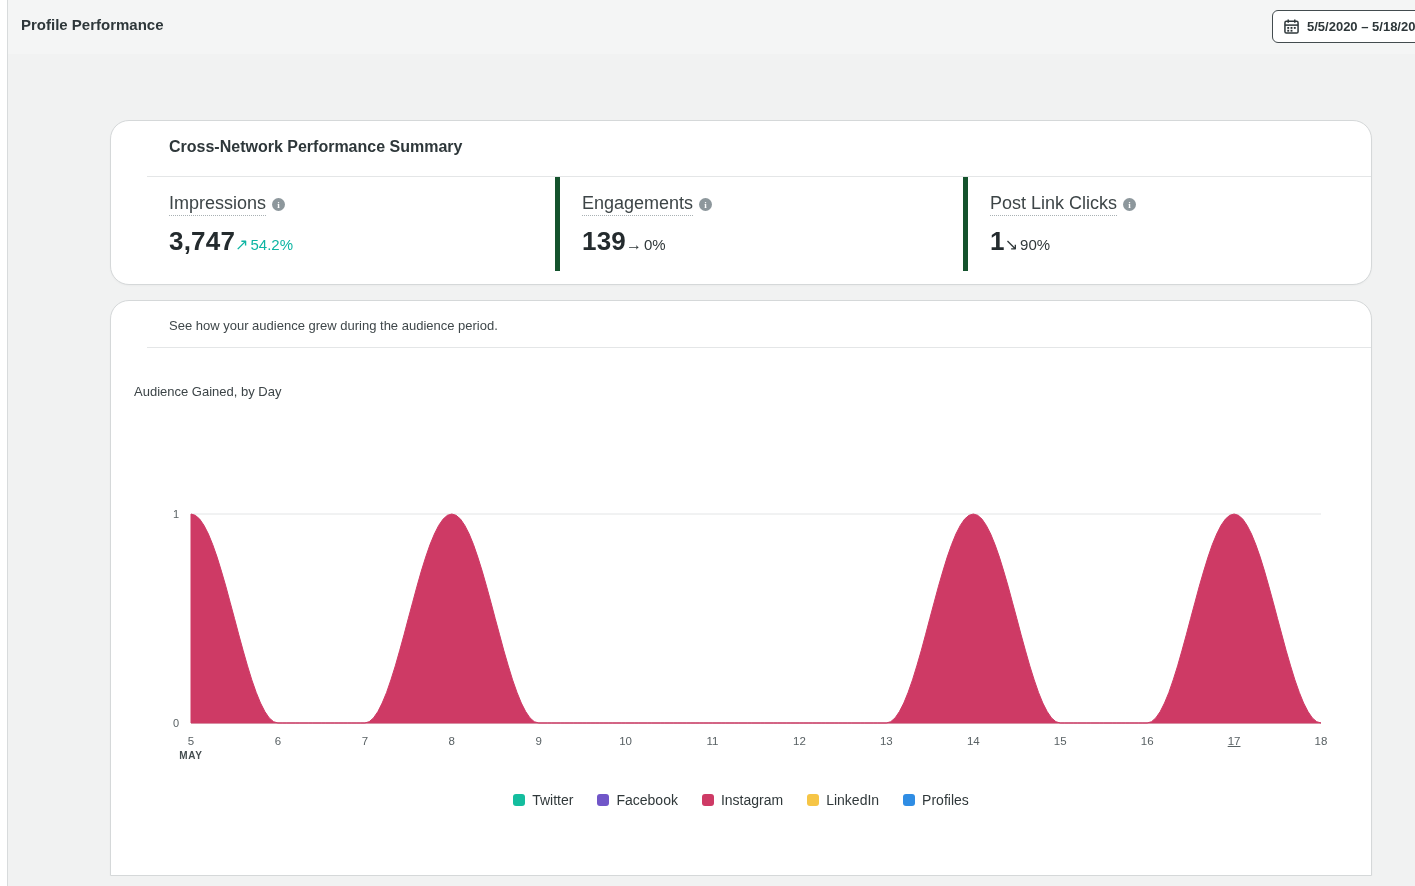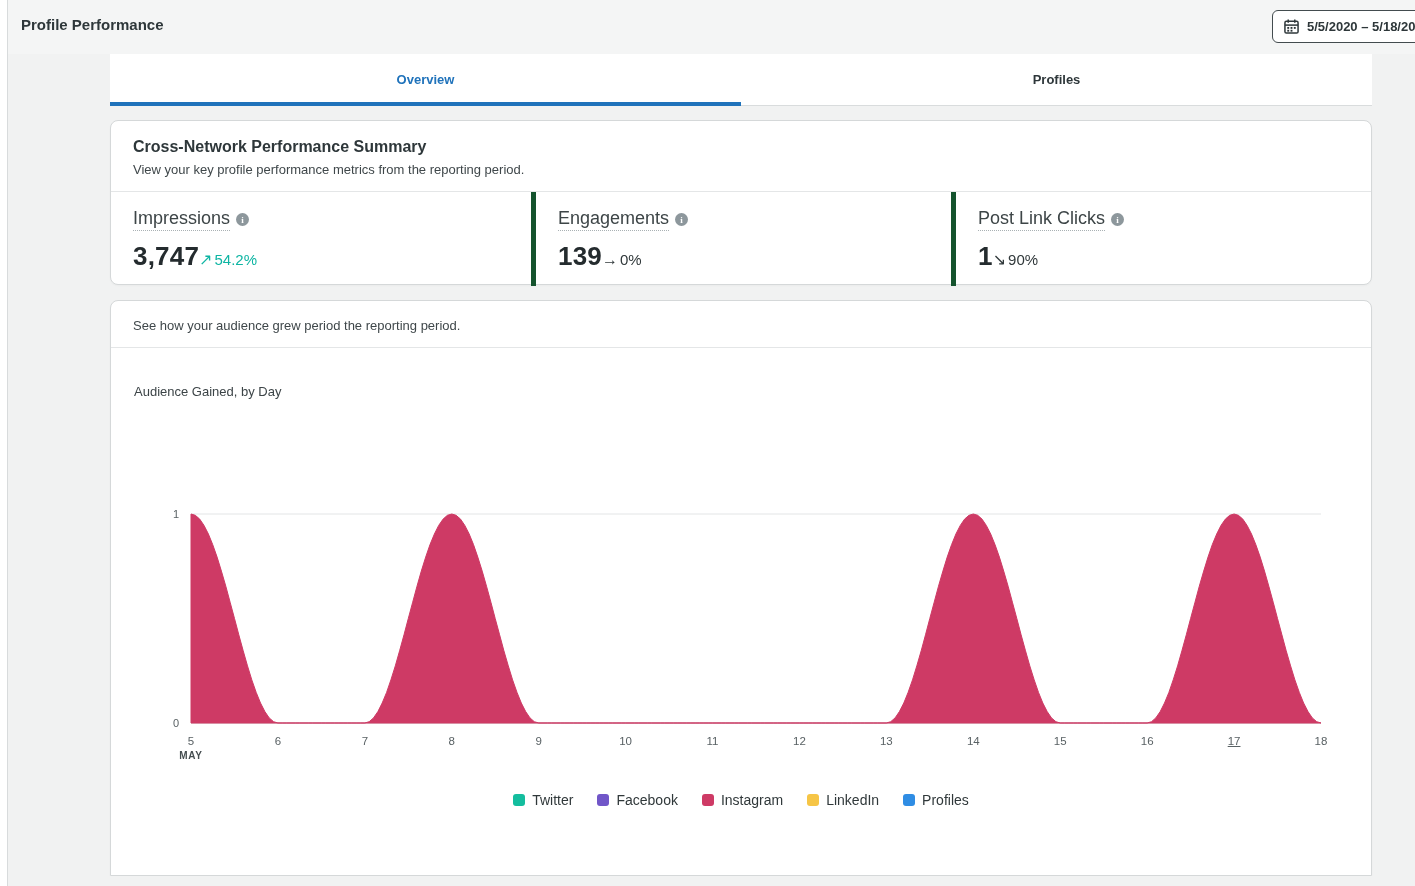--- a/index.html
+++ b/index.html
@@ -27,21 +27,21 @@
   
   .tabstrip { position:absolute; left:102px; top:0px; width:1262px; height:52px;
     background:#ffffff; border-bottom:1px solid #d9dcdd; display:flex; }
   .tab { flex:1 1 50%; display:flex; align-items:center; justify-content:center;
     font-size:13px; font-weight:700; color:#2e373a; cursor:pointer; position:relative; }
   .tab.active { color:#2073bb; }
   .tab.active::after { content:""; position:absolute; left:0; right:0; bottom:-1px; height:4px; background:#2073bb; }
 
   
   .card { position:absolute; left:102px; width:1262px; background:#ffffff;
-    border:1px solid #d5d8d9; border-radius:8px; box-shadow:0 1px 2px rgba(0,0,0,0.03); }
+    border:1px solid #d5d8d9; border-radius:19px; box-shadow:0 1px 2px rgba(0,0,0,0.03);padding-left:36px; }
   .card-head { padding:17px 22px 14px 22px; border-bottom:1px solid #e4e6e7; }
   .card-title { font-size:16px; font-weight:700; color:#2e373a; margin-bottom:6px; }
   .card-sub { font-size:13px; color:#3f474a; }
 
   #summary-card { top:66px; height:165px; }
   .metrics-row { display:flex; height:94px; }
   .metric-col { flex:1 1 33.33%; padding:16px 0 0 22px; }
   .metric-col + .metric-col { border-left:5px solid #14532d; }
   .metric-label-row { display:flex; align-items:center; gap:6px; margin-bottom:10px; }
   .metric-label { font-size:18px; color:#3d4547; border-bottom:1px dotted #a9b1b4; padding-bottom:1px; cursor:help; }
@@ -87,29 +87,24 @@
         <rect x="10.5" y="8.5" width="2" height="2" fill="#2e373a"></rect>
         <rect x="3.5" y="11.5" width="2" height="2" fill="#2e373a"></rect>
         <rect x="7" y="11.5" width="2" height="2" fill="#2e373a"></rect>
       </svg>
       <span>5/5/2020 – 5/18/2020</span>
     </div>
   </div>
 
   <div class="main">
 
-    <div class="tabstrip">
-      <div class="tab active">Overview</div>
-      <div class="tab">Profiles</div>
-    </div>
 
     <div class="card" id="summary-card">
       <div class="card-head">
         <div class="card-title">Cross-Network Performance Summary</div>
-        <div class="card-sub">View your key profile performance metrics from the reporting period.</div>
       </div>
       <div class="metrics-row">
         <div class="metric-col">
           <div class="metric-label-row">
             <span class="metric-label">Impressions</span>
             <span class="info-icon">i</span>
           </div>
           <div class="metric-value-row">
             <span class="metric-value">3,747</span>
             <span class="metric-trend" style="color: rgb(14, 181, 163);">
@@ -142,21 +137,21 @@
                 <span class="arrow">↘</span>
                 <span>90%</span>
               </span>
           </div>
         </div>
       </div>
     </div>
 
     <div class="card" id="growth-card">
       <div class="card-head">
-        <div class="card-sub">See how your audience grew period the reporting period.</div>
+        <div class="card-sub">See how your audience grew during the audience period.</div>
       </div>
       <div class="chart-zone">
         <div class="chart-subtitle">Audience Gained, by Day</div>
         <svg class="chart-svg" id="chart-svg" viewBox="0 0 1260 509">
             <line x1="80" y1="147" x2="1210" y2="147" stroke="#e3e5e6" stroke-width="1"></line>
             <line x1="80" y1="356" x2="1210" y2="356" stroke="#d9dcdd" stroke-width="1.5"></line>
             <path d="M 80 356 L 80 147.0 L 84.3 148.3 L 88.7 152.1 L 93.0 158.4 L 97.4 167.0 L 101.7 177.6 L 106.1 190.1 L 110.4 204.1 L 114.8 219.2 L 119.1 235.2 L 123.5 251.5 L 127.8 267.8 L 132.2 283.8 L 136.5 298.9 L 140.8 312.9 L 145.2 325.4 L 149.5 336.0 L 153.9 344.6 L 158.2 350.9 L 162.6 354.7 L 166.9 356.0 L 171.3 356.0 L 175.6 356.0 L 180.0 356.0 L 184.3 356.0 L 188.7 356.0 L 193.0 356.0 L 197.3 356.0 L 201.7 356.0 L 206.0 356.0 L 210.4 356.0 L 214.7 356.0 L 219.1 356.0 L 223.4 356.0 L 227.8 356.0 L 232.1 356.0 L 236.5 356.0 L 240.8 356.0 L 245.2 356.0 L 249.5 356.0 L 253.8 356.0 L 258.2 354.7 L 262.5 350.9 L 266.9 344.6 L 271.2 336.0 L 275.6 325.4 L 279.9 312.9 L 284.3 298.9 L 288.6 283.8 L 293.0 267.8 L 297.3 251.5 L 301.7 235.2 L 306.0 219.2 L 310.3 204.1 L 314.7 190.1 L 319.0 177.6 L 323.4 167.0 L 327.7 158.4 L 332.1 152.1 L 336.4 148.3 L 340.8 147.0 L 345.1 148.3 L 349.5 152.1 L 353.8 158.4 L 358.2 167.0 L 362.5 177.6 L 366.8 190.1 L 371.2 204.1 L 375.5 219.2 L 379.9 235.2 L 384.2 251.5 L 388.6 267.8 L 392.9 283.8 L 397.3 298.9 L 401.6 312.9 L 406.0 325.4 L 410.3 336.0 L 414.7 344.6 L 419.0 350.9 L 423.3 354.7 L 427.7 356.0 L 432.0 356.0 L 436.4 356.0 L 440.7 356.0 L 445.1 356.0 L 449.4 356.0 L 453.8 356.0 L 458.1 356.0 L 462.5 356.0 L 466.8 356.0 L 471.2 356.0 L 475.5 356.0 L 479.8 356.0 L 484.2 356.0 L 488.5 356.0 L 492.9 356.0 L 497.2 356.0 L 501.6 356.0 L 505.9 356.0 L 510.3 356.0 L 514.6 356.0 L 519.0 356.0 L 523.3 356.0 L 527.7 356.0 L 532.0 356.0 L 536.3 356.0 L 540.7 356.0 L 545.0 356.0 L 549.4 356.0 L 553.7 356.0 L 558.1 356.0 L 562.4 356.0 L 566.8 356.0 L 571.1 356.0 L 575.5 356.0 L 579.8 356.0 L 584.2 356.0 L 588.5 356.0 L 592.8 356.0 L 597.2 356.0 L 601.5 356.0 L 605.9 356.0 L 610.2 356.0 L 614.6 356.0 L 618.9 356.0 L 623.3 356.0 L 627.6 356.0 L 632.0 356.0 L 636.3 356.0 L 640.7 356.0 L 645.0 356.0 L 649.3 356.0 L 653.7 356.0 L 658.0 356.0 L 662.4 356.0 L 666.7 356.0 L 671.1 356.0 L 675.4 356.0 L 679.8 356.0 L 684.1 356.0 L 688.5 356.0 L 692.8 356.0 L 697.2 356.0 L 701.5 356.0 L 705.8 356.0 L 710.2 356.0 L 714.5 356.0 L 718.9 356.0 L 723.2 356.0 L 727.6 356.0 L 731.9 356.0 L 736.3 356.0 L 740.6 356.0 L 745.0 356.0 L 749.3 356.0 L 753.7 356.0 L 758.0 356.0 L 762.3 356.0 L 766.7 356.0 L 771.0 356.0 L 775.4 356.0 L 779.7 354.7 L 784.1 350.9 L 788.4 344.6 L 792.8 336.0 L 797.1 325.4 L 801.5 312.9 L 805.8 298.9 L 810.2 283.8 L 814.5 267.8 L 818.8 251.5 L 823.2 235.2 L 827.5 219.2 L 831.9 204.1 L 836.2 190.1 L 840.6 177.6 L 844.9 167.0 L 849.3 158.4 L 853.6 152.1 L 858.0 148.3 L 862.3 147.0 L 866.7 148.3 L 871.0 152.1 L 875.3 158.4 L 879.7 167.0 L 884.0 177.6 L 888.4 190.1 L 892.7 204.1 L 897.1 219.2 L 901.4 235.2 L 905.8 251.5 L 910.1 267.8 L 914.5 283.8 L 918.8 298.9 L 923.2 312.9 L 927.5 325.4 L 931.8 336.0 L 936.2 344.6 L 940.5 350.9 L 944.9 354.7 L 949.2 356.0 L 953.6 356.0 L 957.9 356.0 L 962.3 356.0 L 966.6 356.0 L 971.0 356.0 L 975.3 356.0 L 979.7 356.0 L 984.0 356.0 L 988.3 356.0 L 992.7 356.0 L 997.0 356.0 L 1001.4 356.0 L 1005.7 356.0 L 1010.1 356.0 L 1014.4 356.0 L 1018.8 356.0 L 1023.1 356.0 L 1027.5 356.0 L 1031.8 356.0 L 1036.2 356.0 L 1040.5 354.7 L 1044.8 350.9 L 1049.2 344.6 L 1053.5 336.0 L 1057.9 325.4 L 1062.2 312.9 L 1066.6 298.9 L 1070.9 283.8 L 1075.3 267.8 L 1079.6 251.5 L 1084.0 235.2 L 1088.3 219.2 L 1092.7 204.1 L 1097.0 190.1 L 1101.3 177.6 L 1105.7 167.0 L 1110.0 158.4 L 1114.4 152.1 L 1118.7 148.3 L 1123.1 147.0 L 1127.4 148.3 L 1131.8 152.1 L 1136.1 158.4 L 1140.5 167.0 L 1144.8 177.6 L 1149.2 190.1 L 1153.5 204.1 L 1157.8 219.2 L 1162.2 235.2 L 1166.5 251.5 L 1170.9 267.8 L 1175.2 283.8 L 1179.6 298.9 L 1183.9 312.9 L 1188.3 325.4 L 1192.6 336.0 L 1197.0 344.6 L 1201.3 350.9 L 1205.7 354.7 L 1210.0 356.0 L 1210 356 Z" fill="#ce3a65" stroke="#ce3a65" stroke-width="1"></path>
           </svg>
         <div id="y-labels">
             <div class="ytick" style="left: 28px; top: 356px;">0</div>

